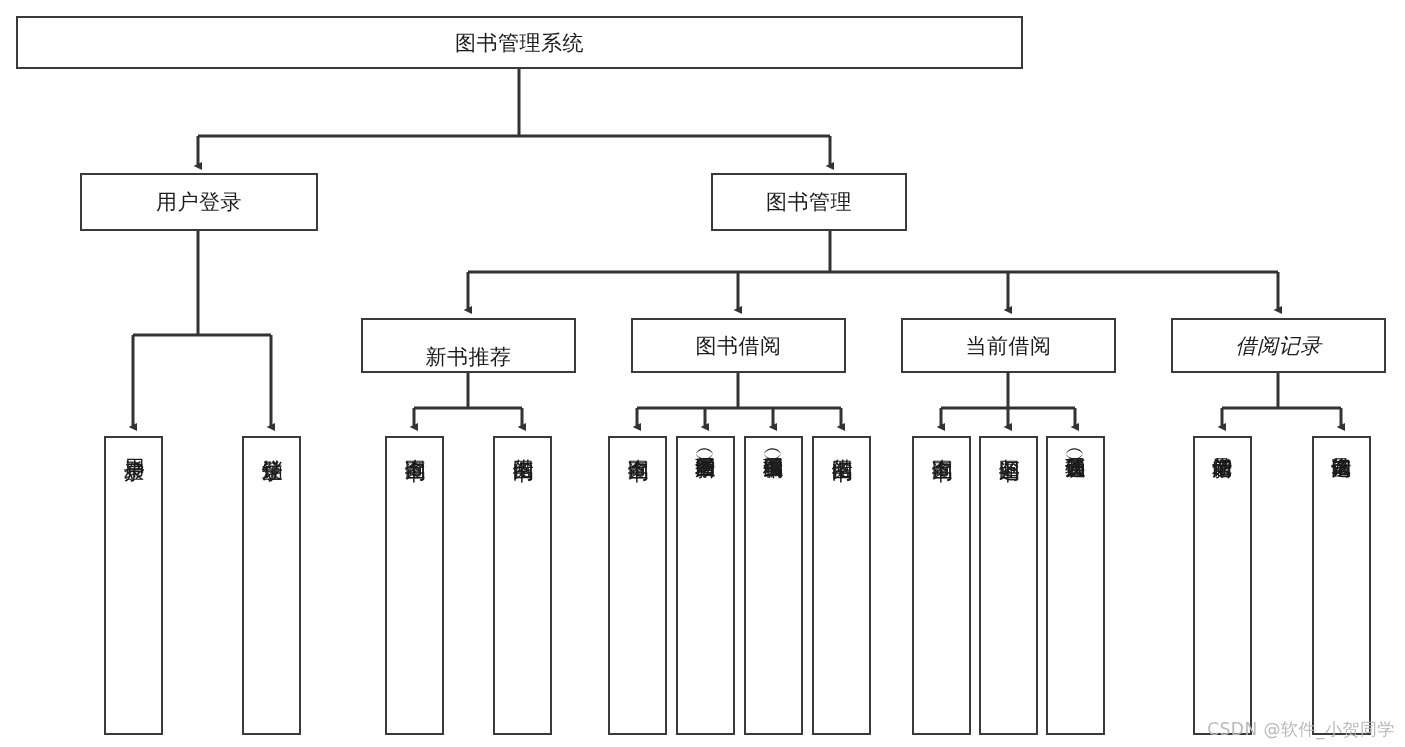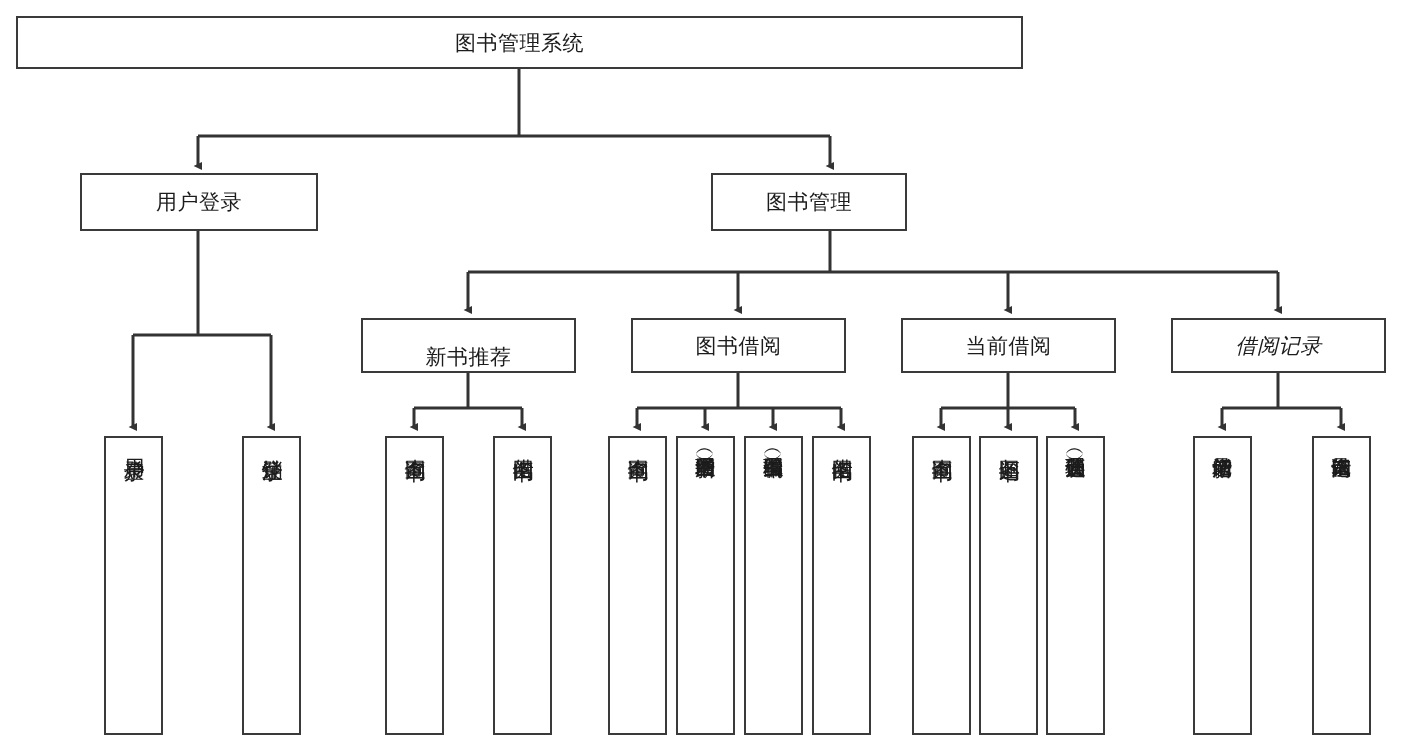--- a/index.html
+++ b/index.html
@@ -187,14 +187,15 @@
     <span class="vlabel">确认归还（管理员）</span>
   </div>
 
   <div class="node node-v fit" style="left:1193px; top:436px; width:59px; height:299px;">
     <span class="vlabel">新增借阅记录</span>
   </div>
   <div class="node node-v fit" style="left:1312px; top:436px; width:59px; height:299px;">
     <span class="vlabel">查询借阅记录</span>
   </div>
 
+  <div id="watermark">CSDN @软件_小贺同学</div>
 
 </div>
 
 </body></html>

